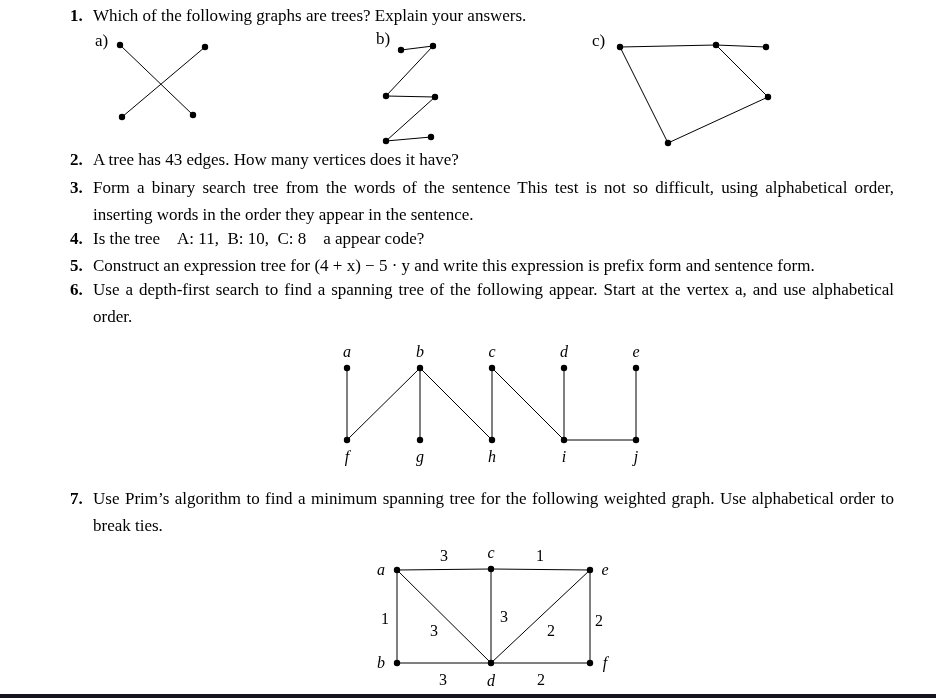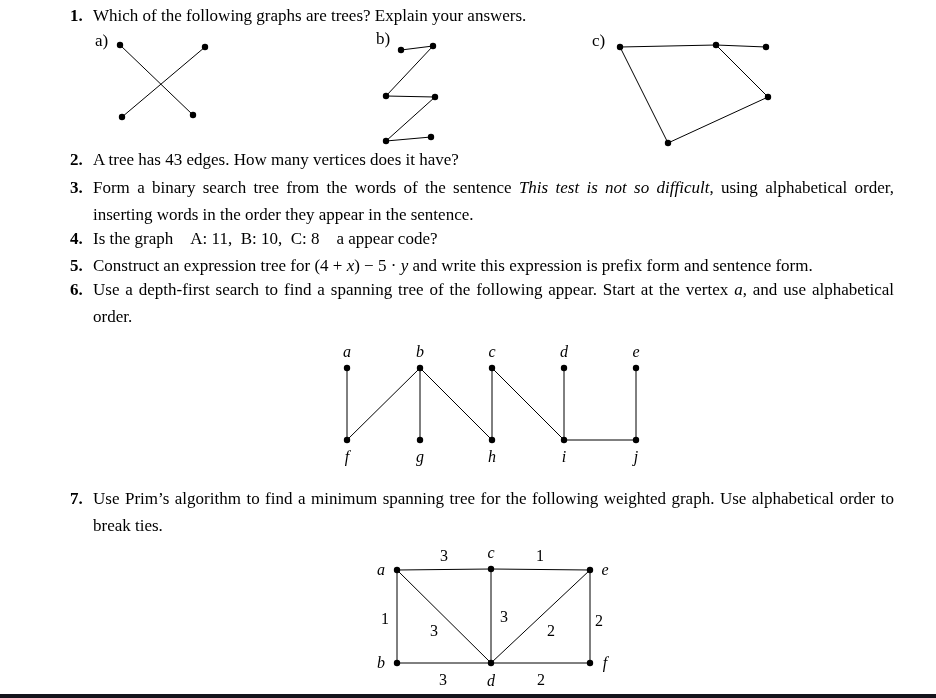--- a/index.html
+++ b/index.html
@@ -5,21 +5,21 @@
   * { box-sizing: border-box; }
   html,body { margin:0; padding:0; }
   body {
     width:936px; height:698px; background:#ffffff; color:#000;
     font-family:"Liberation Serif","DejaVu Serif",serif;
     position:relative; overflow:hidden;
   }
   .q { position:absolute; left:70px; width:824px; display:flex; font-size:17px; line-height:27px; }
   .qnum { font-weight:bold; flex:0 0 23px; width:23px; }
   .qtext { flex:1; text-align:justify; }
-  .it { font-style:italic; }
+  .it { }
   .code { white-space:pre; margin:0 17px; }
   .figlab { position:absolute; font-size:17px; }
   .fig { position:absolute; }
   svg line { stroke:#000; stroke-width:1; }
   svg circle { fill:#000; }
   svg text { font-size:16px; text-anchor:middle; fill:#000;
              font-family:"Liberation Serif","DejaVu Serif",serif; }
   svg text.vlab { font-style:italic; }
   .bottombar { position:absolute; left:0; bottom:0; width:936px; height:4px; background:#14141c; }
 </style>
@@ -77,21 +77,21 @@
     <span class="qtext">A tree has 43 edges. How many vertices does it have?</span>
   </div>
 
   <div class="q" style="top:174px">
     <span class="qnum">3.</span>
     <span class="qtext"><span>Form a binary search tree from the words of the sentence </span><span class="it">This test is not so difficult</span><span>, using alphabetical order, inserting words in the order they appear in the sentence.</span></span>
   </div>
 
   <div class="q" style="top:225px">
     <span class="qnum">4.</span>
-    <span class="qtext"><span>Is the graph</span><span class="code">A: 11,  B: 10,  C: 8</span><span>a appear code?</span></span>
+    <span class="qtext"><span>Is the tree</span><span class="code">A: 11,  B: 10,  C: 8</span><span>a appear code?</span></span>
   </div>
 
   <div class="q" style="top:252px">
     <span class="qnum">5.</span>
     <span class="qtext"><span>Construct an expression tree for (4 + </span><span class="it">x</span><span>) − 5 · </span><span class="it">y</span><span> and write this expression is prefix form and sentence form.</span></span>
   </div>
 
   <div class="q" style="top:276px">
     <span class="qnum">6.</span>
     <span class="qtext"><span>Use a depth-first search to find a spanning tree of the following appear. Start at the vertex </span><span class="it">a</span><span>, and use alphabetical order.</span></span>

